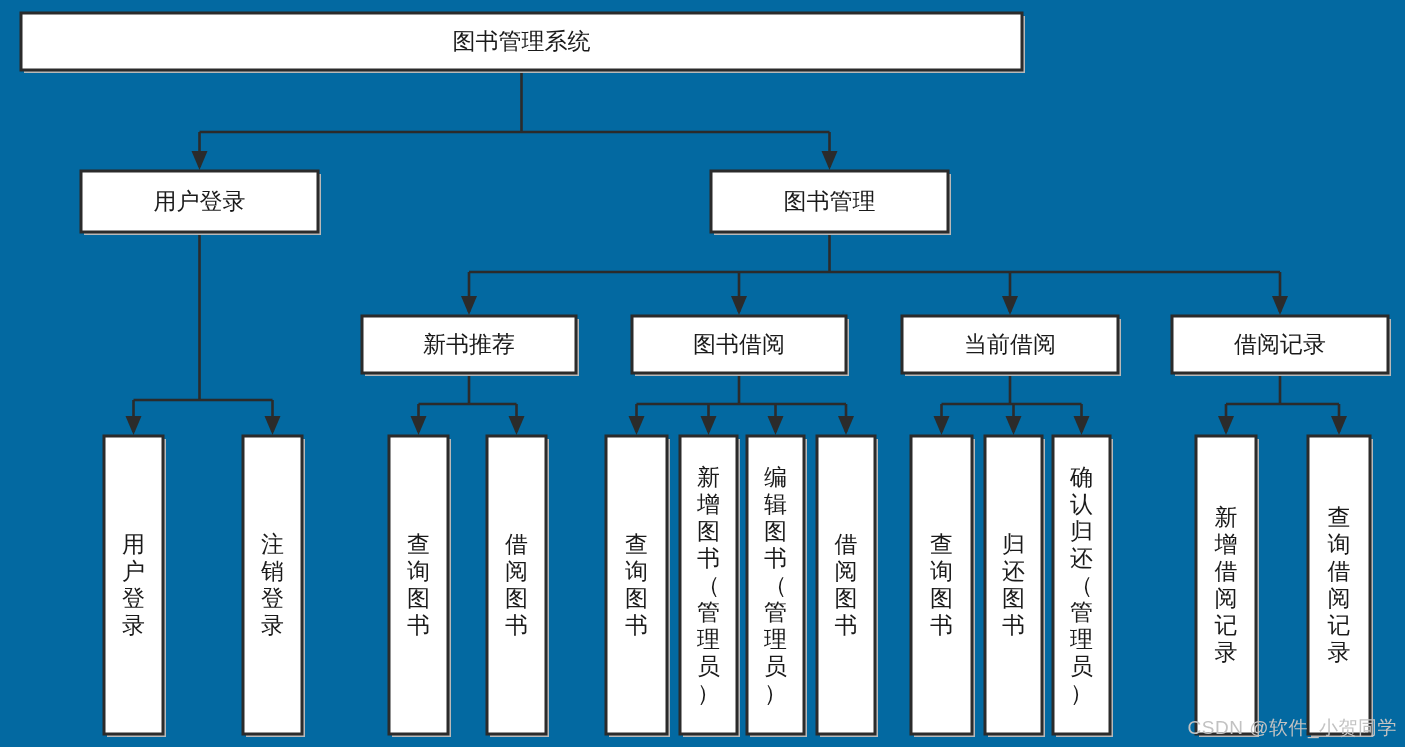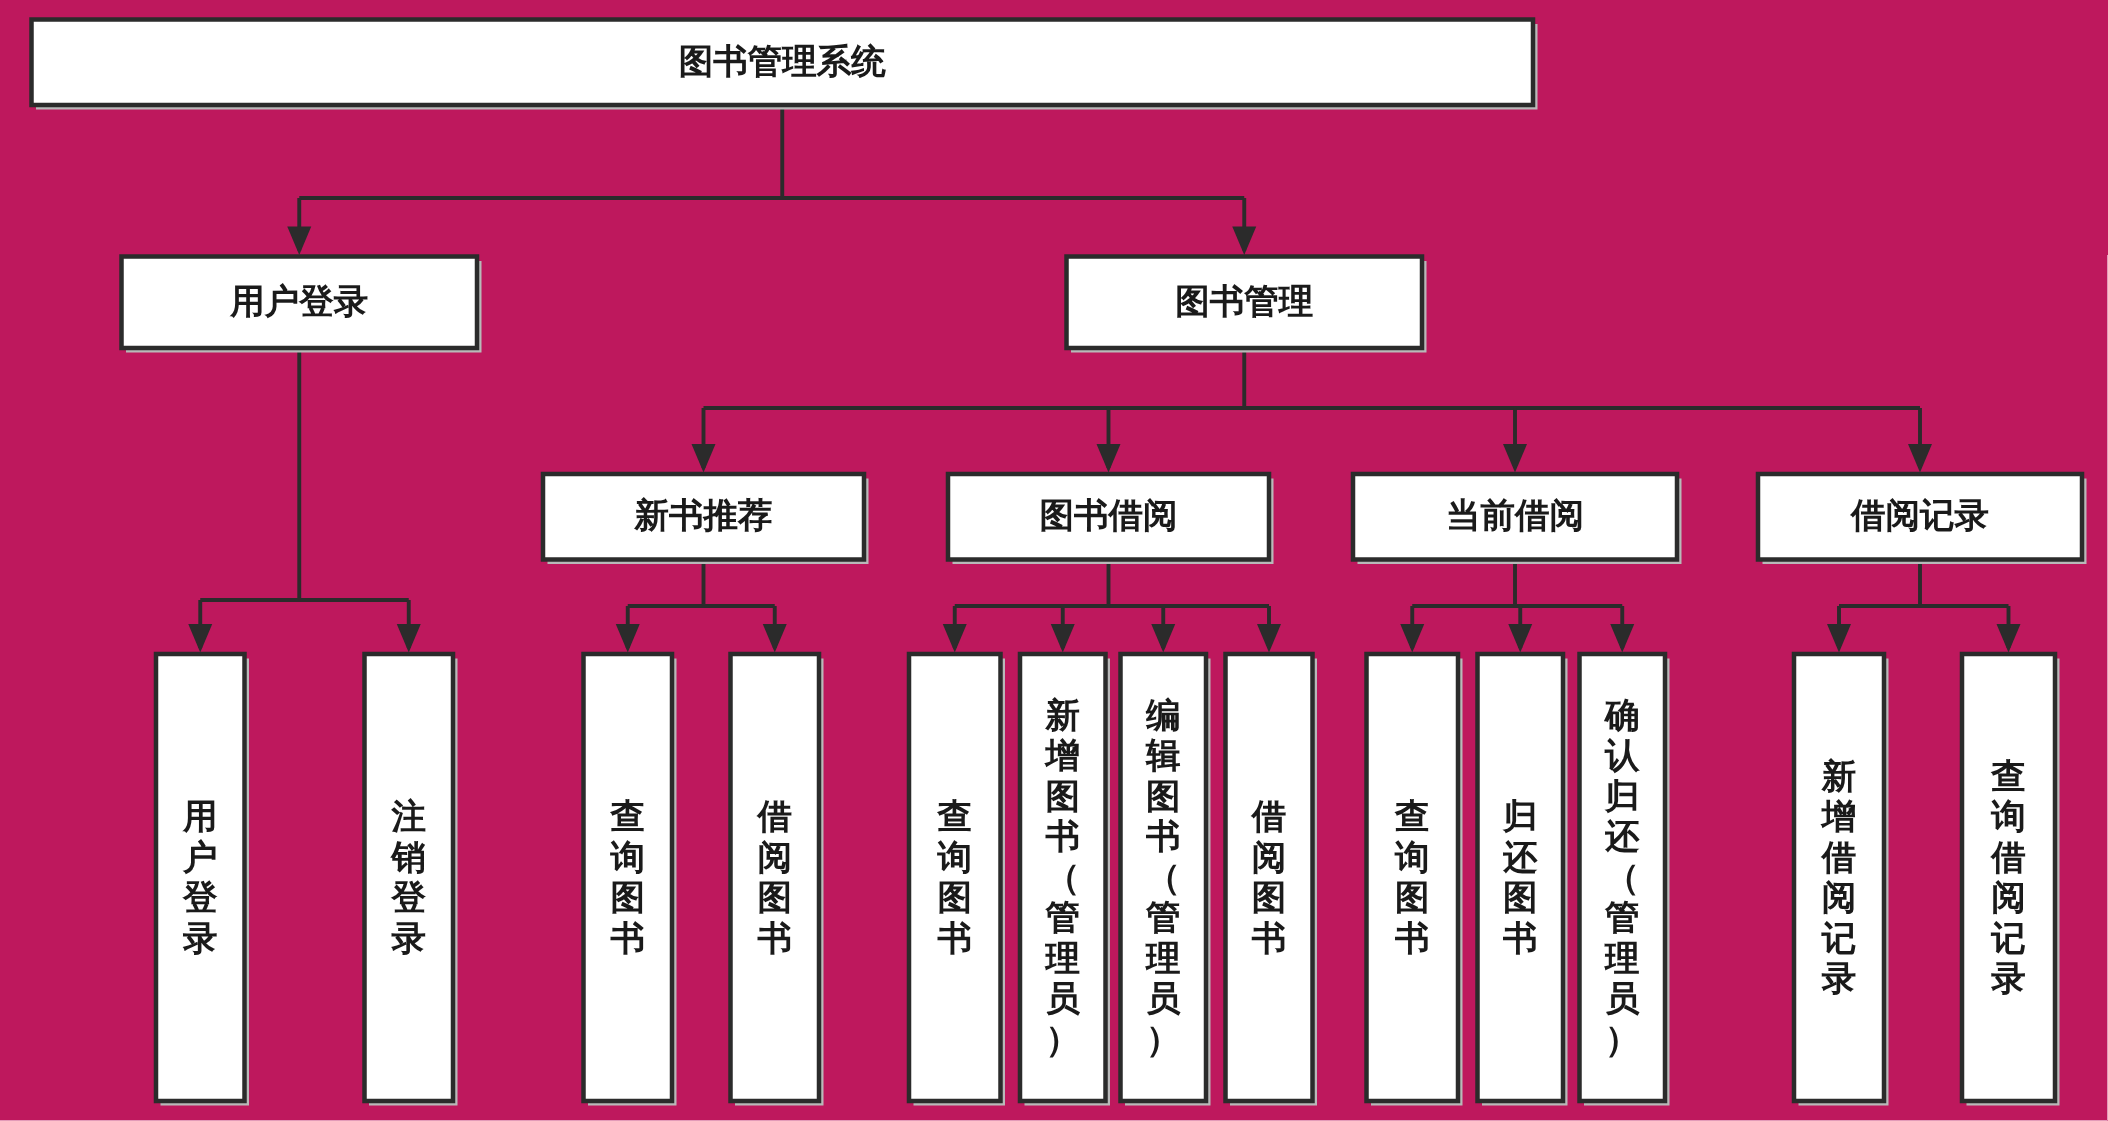--- a/index.html
+++ b/index.html
@@ -10,22 +10,21 @@
   body {
     width: 1405px;
     height: 747px;
     font-family: "Liberation Sans", "DejaVu Sans", sans-serif;
     overflow: hidden;
   }
   #diagram-root {
     position: relative;
     width: 1405px;
     height: 747px;
-    background: #be185d;
-    font-weight: bold;
+    background: #0369a1;
   }
   svg.flow {
     position: absolute;
     top: 0;
     left: 0;
     width: 1405px;
     height: 747px;
   }
   .node-box {
     fill: #ffffff;
@@ -226,13 +225,14 @@
           <rect x="1196" y="436" width="60" height="298" class="node-box"></rect>
           <text x="1226" class="node-label-vertical"><tspan x="1226" y="525.06">新</tspan><tspan x="1226" y="552.06">增</tspan><tspan x="1226" y="579.06">借</tspan><tspan x="1226" y="606.06">阅</tspan><tspan x="1226" y="633.06">记</tspan><tspan x="1226" y="660.06">录</tspan></text>
         </g>
         <g>
           <rect x="1311" y="439" width="62" height="298" class="node-shadow"></rect>
           <rect x="1308" y="436" width="62" height="298" class="node-box"></rect>
           <text x="1339" class="node-label-vertical"><tspan x="1339" y="525.06">查</tspan><tspan x="1339" y="552.06">询</tspan><tspan x="1339" y="579.06">借</tspan><tspan x="1339" y="606.06">阅</tspan><tspan x="1339" y="633.06">记</tspan><tspan x="1339" y="660.06">录</tspan></text>
         </g>
       </g>
   </svg>
+  <div class="watermark">CSDN @软件_小贺同学</div>
 </div>
 
 </body></html>

